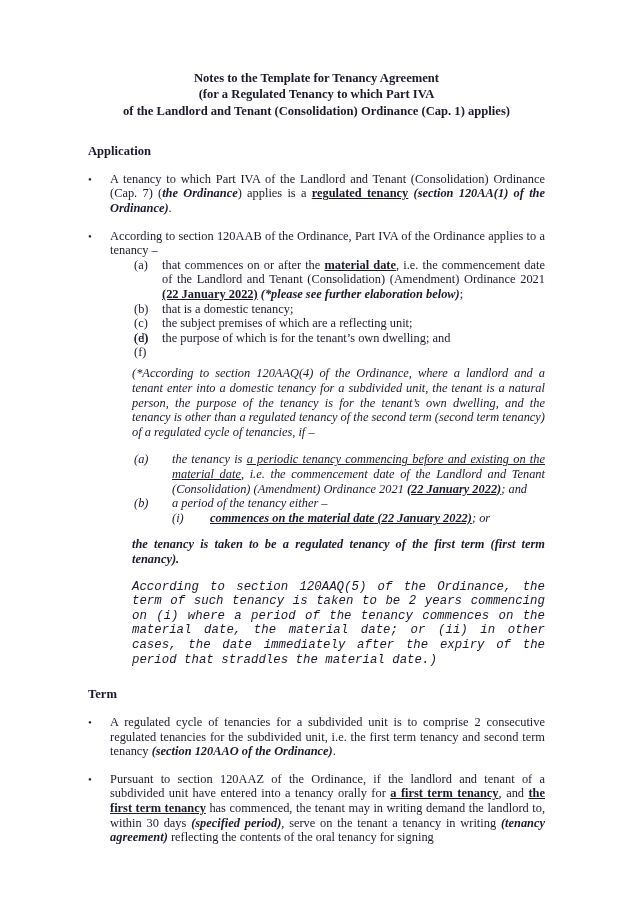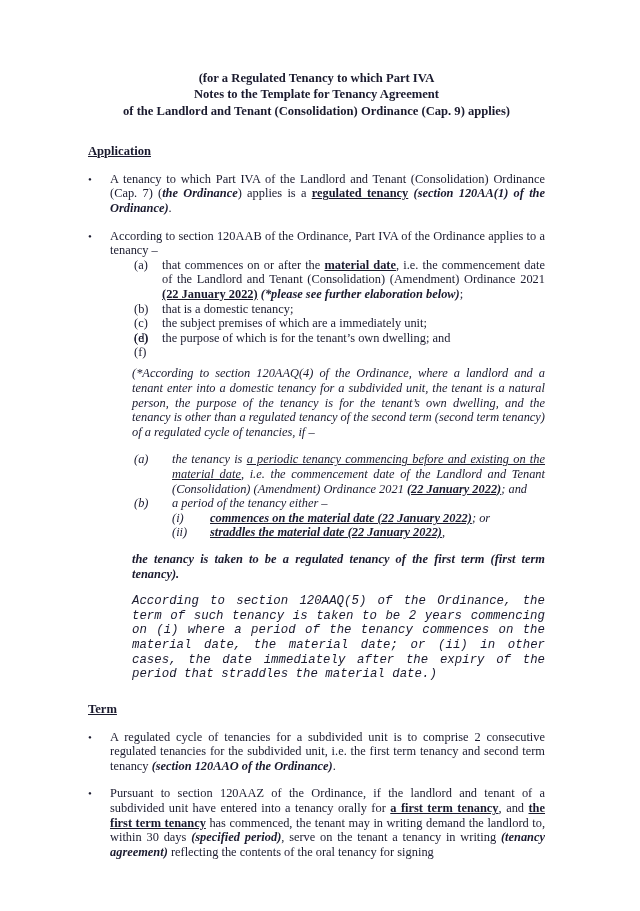--- a/index.html
+++ b/index.html
@@ -26,21 +26,20 @@
     text-align: center;
     font-weight: bold;
     font-size: 12.6px;
     line-height: 16.3px;
     margin: 0 0 22px 0;
   }
   .title-block div { white-space: nowrap; }
   .section-heading {
     font-weight: bold;
     font-size: 12.6px;
-    text-decoration: underline;
     margin: 0 0 13px 0;
     display: inline-block;
   }
   .heading-wrap { margin-top: 0; }
   .heading-wrap.term { margin-top: 17px; }
   .bullet-item {
     position: relative;
     padding-left: 22px;
     margin-bottom: 13px;
     font-size: 12.4px;
@@ -105,23 +104,23 @@
   i, .i { font-style: italic; font-weight: bold; }
   .bu { font-weight: bold; text-decoration: underline; }
   .spacer-sm { height: 9px; }
 </style>
 </head>
 <body>
 
 <div class="page">
 
   <div class="title-block">
+    <div>Notes to the Template for Tenancy Agreement</div>
     <div>(for a Regulated Tenancy to which Part IVA</div>
-    <div>Notes to the Template for Tenancy Agreement</div>
-    <div>of the Landlord and Tenant (Consolidation) Ordinance (Cap. 9) applies)</div>
+    <div>of the Landlord and Tenant (Consolidation) Ordinance (Cap. 1) applies)</div>
   </div>
 
   <div class="heading-wrap">
     <span class="section-heading">Application</span>
   </div>
 
   <div class="bullet-item">
     <span>A tenancy to which Part IVA of the Landlord and Tenant (Consolidation) Ordinance (Cap. 7) (</span><i>the Ordinance</i><span>) applies is a </span><span class="bu">regulated tenancy</span><span> </span><i>(section 120AA(1) of the Ordinance)</i><span>.</span>
   </div>
 
@@ -129,21 +128,21 @@
     <span>According to section 120AAB of the Ordinance, Part IVA of the Ordinance applies to a tenancy –</span>
 
     <div class="alpha-list">
       <div class="alpha-row">
         <span class="marker">(a)</span><span>that commences on or after the </span><span class="bu">material date</span><span>, i.e. the commencement date of the Landlord and Tenant (Consolidation) (Amendment) Ordinance 2021 </span><span class="bu">(22 January 2022)</span><span> </span><i>(*please see further elaboration below)</i><span>;</span>
       </div>
       <div class="alpha-row">
         <span class="marker">(b)</span><span>that is a domestic tenancy;</span>
       </div>
       <div class="alpha-row">
-        <span class="marker">(c)</span><span>the subject premises of which are a immediately unit;</span>
+        <span class="marker">(c)</span><span>the subject premises of which are a reflecting unit;</span>
       </div>
       <div class="alpha-row">
         <span class="marker">(d)</span>
       </div>
       <div class="alpha-row">
         <span class="marker">(e)</span><span>the purpose of which is for the tenant’s own dwelling; and</span>
       </div>
       <div class="alpha-row">
         <span class="marker">(f)</span>
       </div>
@@ -159,23 +158,20 @@
       </div>
 
       <div class="ital-alpha">
         <span class="marker">(b)</span><span>a period of the tenancy either –</span>
       </div>
 
       <div class="ital-roman">
         <span class="marker">(i)</span><span class="bu">commences on the material date (22 January 2022)</span><span>; or</span>
       </div>
 
-      <div class="ital-roman">
-        <span class="marker">(ii)</span><span class="bu">straddles the material date (22 January 2022)</span><span>,</span>
-      </div>
 
       <p class="closing-line">the tenancy is taken to be a regulated tenancy of the first term (first term tenancy).</p>
 
       <p>According to section 120AAQ(5) of the Ordinance, the term of such tenancy is taken to be 2 years commencing on (i) where a period of the tenancy commences on the material date, the material date; or (ii) in other cases, the date immediately after the expiry of the period that straddles the material date.)</p>
     </div>
   </div>
 
   <div class="heading-wrap term">
     <span class="section-heading">Term</span>
   </div>

